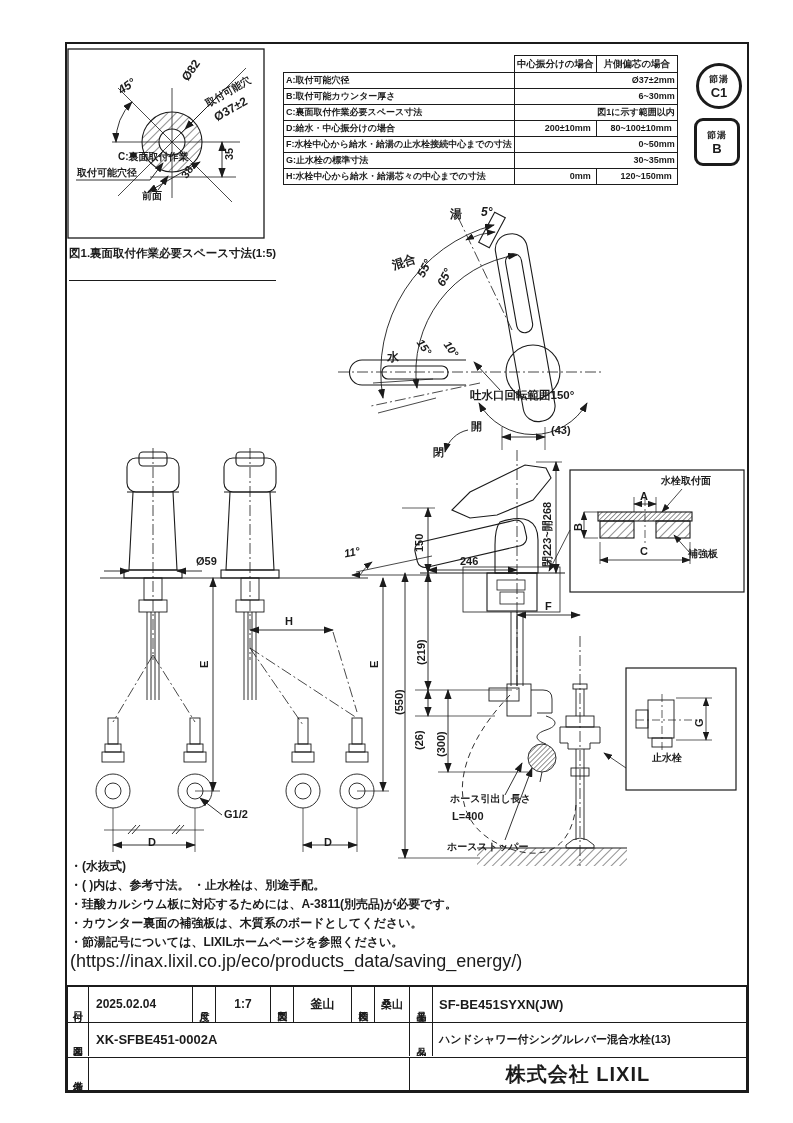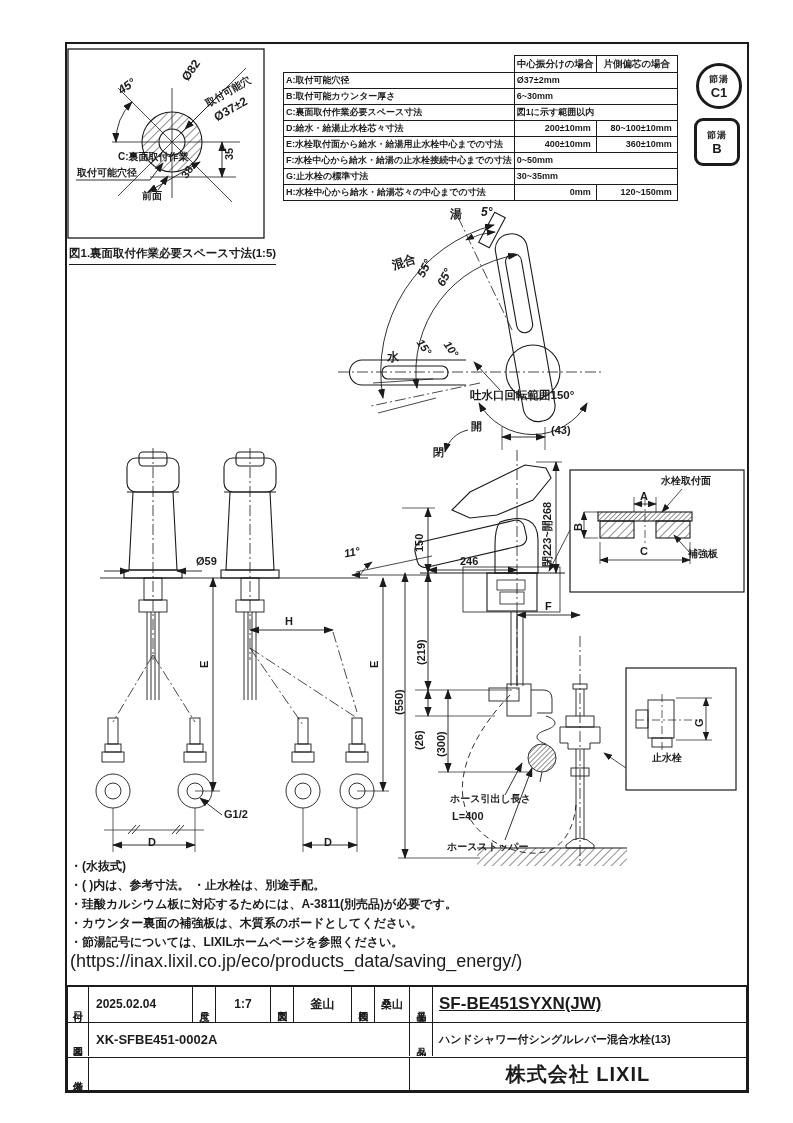--- a/index.html
+++ b/index.html
@@ -11,21 +11,21 @@
   .vlab{position:absolute;white-space:nowrap;font-size:11px;font-weight:600;
         transform-origin:0 0;transform:rotate(-90deg);line-height:1;}
   .rot{transform-origin:center center;}
   svg{position:absolute;left:0;top:0;}
   
   #spec{position:absolute;left:283px;top:55px;border-collapse:collapse;table-layout:fixed;}
   #spec td{border:1.4px solid #1b1b1b;font-size:9px;font-weight:700;padding:0 2px;
            height:15px;line-height:1;overflow:hidden;white-space:nowrap;}
   #spec tr.hdr td{height:16px;text-align:center;font-size:9.5px;}
   #spec td.nob{border:none;}
-  #spec td.val{text-align:left;}
+  #spec td.val{text-align:right;}
   #spec td.valr{text-align:right;padding-right:5px;}
   
   .badge{position:absolute;border:3px solid #1b1b1b;display:flex;flex-direction:column;
          align-items:center;justify-content:center;background:#fff;}
   #badge-c1{left:696px;top:63px;width:40px;height:40px;border-radius:50%;}
   #badge-b{left:694px;top:118px;width:40px;height:42px;border-radius:9px;}
   .badge .t1{font-size:9px;font-weight:700;letter-spacing:1px;}
   .badge .t2{font-size:13px;font-weight:700;line-height:1;}
   
   .note{position:absolute;left:70px;font-size:12px;font-weight:600;white-space:nowrap;}
@@ -33,21 +33,21 @@
   .tb{position:absolute;box-sizing:border-box;border-right:1.4px solid #1b1b1b;
       display:flex;align-items:center;overflow:hidden;}
   .tb.vert{justify-content:center;writing-mode:vertical-rl;text-orientation:upright;
            font-size:10px;font-weight:700;letter-spacing:1px;}
   .tb .v{padding-left:6px;font-size:12px;font-weight:600;white-space:nowrap;}
   #tb-frame{position:absolute;left:66px;top:985px;width:682px;height:107px;
             box-sizing:border-box;border:2px solid #1b1b1b;}
   #tb-h1,#tb-h2{position:absolute;left:66px;width:682px;height:0;border-top:1.4px solid #1b1b1b;}
   .company{font-size:20px;font-weight:800;letter-spacing:1px;width:100%;text-align:center;}
   .caption{position:absolute;font-size:11.5px;font-weight:700;border-bottom:1.6px solid #1b1b1b;
-           padding-bottom:3px;white-space:nowrap;}
+           padding-bottom:19px;white-space:nowrap;}
 </style>
 </head>
 <body>
 
 <div id="sheet">
 
   <svg width="793" height="1123" viewBox="0 0 793 1123">
     <defs>
       <pattern id="h45" width="6" height="6" patternUnits="userSpaceOnUse" patternTransform="rotate(45)">
         <line x1="0" y1="0" x2="0" y2="6" stroke="#222" stroke-width="1"></line>
@@ -341,28 +341,23 @@
         </tr>
     <tr>
           <td>B:取付可能カウンター厚さ</td>
           <td class="val" colspan="2">6~30mm</td>
         </tr>
     <tr>
           <td>C:裏面取付作業必要スペース寸法</td>
           <td class="val" colspan="2">図1に示す範囲以内</td>
         </tr>
     <tr>
-          <td>D:給水・給湯止水栓芯々寸法</td>
+          <td>D:給水・中心振分けの場合</td>
           <td class="valr">200±10mm</td>
           <td class="valr">80~100±10mm</td>
-        </tr>
-    <tr>
-          <td>E:水栓取付面から給水・給湯用止水栓中心までの寸法</td>
-          <td class="valr">400±10mm</td>
-          <td class="valr">360±10mm</td>
         </tr>
     <tr>
           <td>F:水栓中心から給水・給湯の止水栓接続中心までの寸法</td>
           <td class="val" colspan="2">0~50mm</td>
         </tr>
     <tr>
           <td>G:止水栓の標準寸法</td>
           <td class="val" colspan="2">30~35mm</td>
         </tr>
     <tr>
@@ -447,21 +442,21 @@
   <div class="tb vert" style="left:271px;top:986px;width:23px;height:36px;">製図</div>
   <div class="tb" style="left:294px;top:986px;width:58px;height:36px;">
       <span class="v" style="margin:0 auto;padding:0;">釜山</span>
     </div>
   <div class="tb vert" style="left:352px;top:986px;width:23px;height:36px;">検図</div>
   <div class="tb" style="left:375px;top:986px;width:35px;height:36px;">
       <span class="v" style="margin:0 auto;padding:0;font-size:11px;">桑山</span>
     </div>
   <div class="tb vert" style="left:410px;top:986px;width:23px;height:36px;">品番</div>
   <div class="tb" style="left:433px;top:986px;width:313px;height:36px;border-right:none;">
-      <span class="v" style="font-size:17px;text-decoration:underline;">SF-BE451SYXN(JW)</span>
+      <span class="v" style="font-size:13px;">SF-BE451SYXN(JW)</span>
     </div>
 
   <div class="tb vert" style="left:67px;top:1023px;width:22px;height:33px;">図番</div>
   <div class="tb" style="left:90px;top:1023px;width:320px;height:33px;">
       <span class="v" style="font-size:13px;">XK-SFBE451-0002A</span>
     </div>
   <div class="tb vert" style="left:410px;top:1023px;width:23px;height:33px;">品名</div>
   <div class="tb" style="left:433px;top:1023px;width:313px;height:33px;border-right:none;">
       <span class="v" style="font-size:11px;">ハンドシャワー付シングルレバー混合水栓(13)</span>
     </div>

